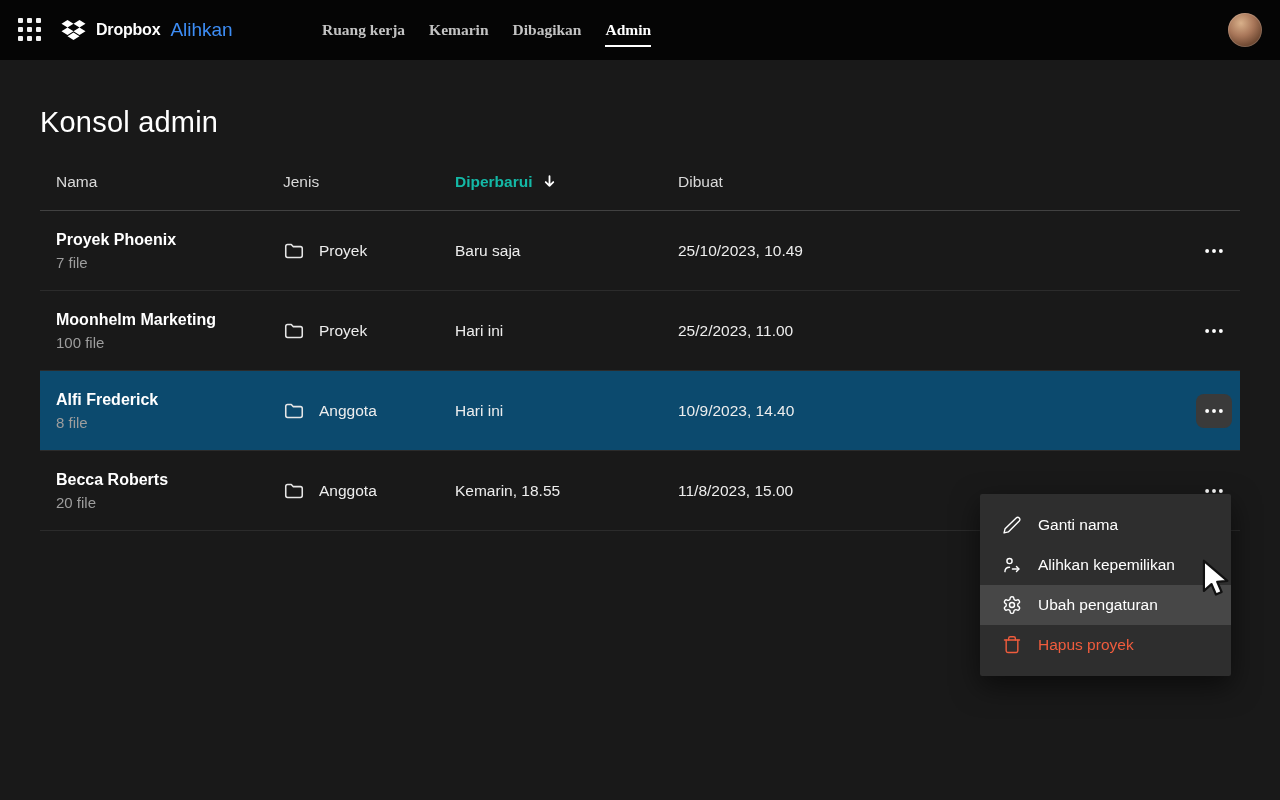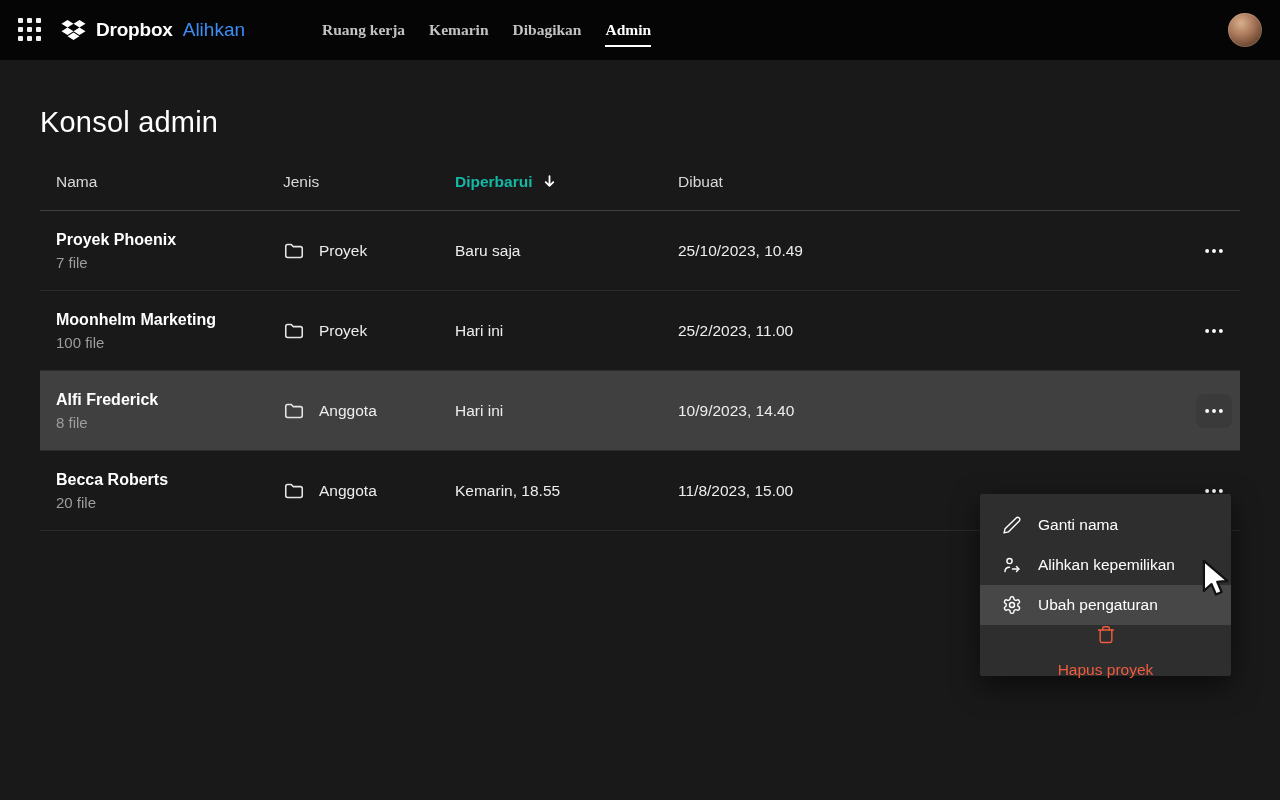--- a/index.html
+++ b/index.html
@@ -24,21 +24,21 @@
   .apps-grid {
     width: 24px; height: 24px;
     display: grid;
     grid-template-columns: repeat(3, 5px);
     grid-template-rows: repeat(3, 5px);
     gap: 4px;
     cursor: pointer;
   }
   .apps-grid span { background: #f2f2f2; border-radius: 1px; }
   .logo { display: flex; align-items: center; gap: 9px; margin-left: 18px; }
-  .brand-name { font-size: 19px; font-weight: 700; letter-spacing: -0.2px; color: #fff; }
+  .brand-name { font-size: 16px; font-weight: 700; letter-spacing: -0.2px; color: #fff; }
   .brand-replay { font-size: 19px; font-weight: 400; color: var(--accent-blue, #3d8df5); margin-left: 1px; }
   .nav {
     position: absolute;
     left: 322px; top: 0; height: 60px;
     display: flex; align-items: center; gap: 24px; font-family: Liberation Serif, serif;
   }
   .nav-item {
     font-size: 15.5px; font-weight: 600; color: #c3c3c3;
     padding: 8px 0; cursor: pointer; white-space: nowrap;
   }
@@ -65,21 +65,21 @@
     margin-top: 14px;
     height: 58px;
     border-bottom: 1px solid #414141;
     color: #d9d9d9;
     font-size: 15.5px;
   }
   .table-header .sorted { color: #14b8a6; font-weight: 700; display: flex; align-items: center; gap: 9px; }
   .header-cell { cursor: pointer; }
 
   .row { height: 80px; border-bottom: 1px solid #2b2b2b; }
-  .row.highlight { background: #404040; }
+  .row.highlight { background: #0c4a6e; }
   .name-cell .name { font-size: 16px; font-weight: 700; color: #fff; }
   .name-cell .files { font-size: 15px; color: #9d9d9d; margin-top: 5px; }
   .type-cell { display: flex; align-items: center; gap: 14px; font-size: 15.5px; color: #ededed; }
   .updated-cell, .created-cell { font-size: 15.5px; color: #ededed; }
   .actions-cell { display: flex; justify-content: flex-end; padding-right: 8px; }
   .more-btn {
     width: 36px; height: 34px;
     display: flex; align-items: center; justify-content: center;
     border-radius: 8px; cursor: pointer; background: transparent; border: none;
   }
@@ -97,21 +97,21 @@
     margin-top: 44px;
   }
   .menu-item {
     height: 40px;
     display: flex; align-items: center; gap: 16px;
     padding: 0 22px;
     font-size: 15.5px; color: #fff;
     cursor: pointer; white-space: nowrap;
   }
   .menu-item.hovered { background: var(--menu-hover, #474747); }
-  .menu-item.danger { color: var(--danger, #f05c3d); flex-direction: column; }
+  .menu-item.danger { color: var(--danger, #f05c3d); }
 
   .cursor { position: absolute; left: 1196px; top: 558px; z-index: 20; pointer-events: none; }
 
   svg { display: block; }
 </style>
 </head>
 <body>
 
 <header class="topbar">
   <div class="apps-grid">

